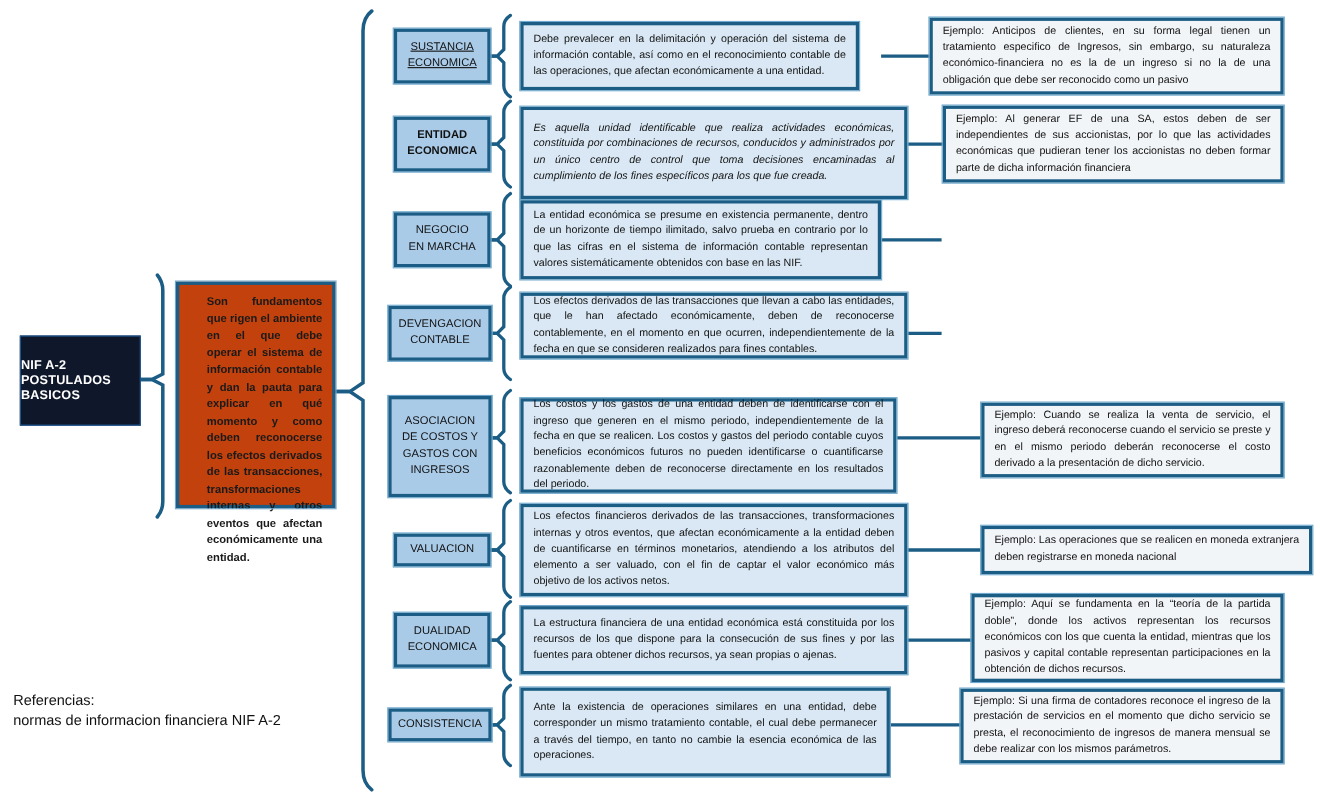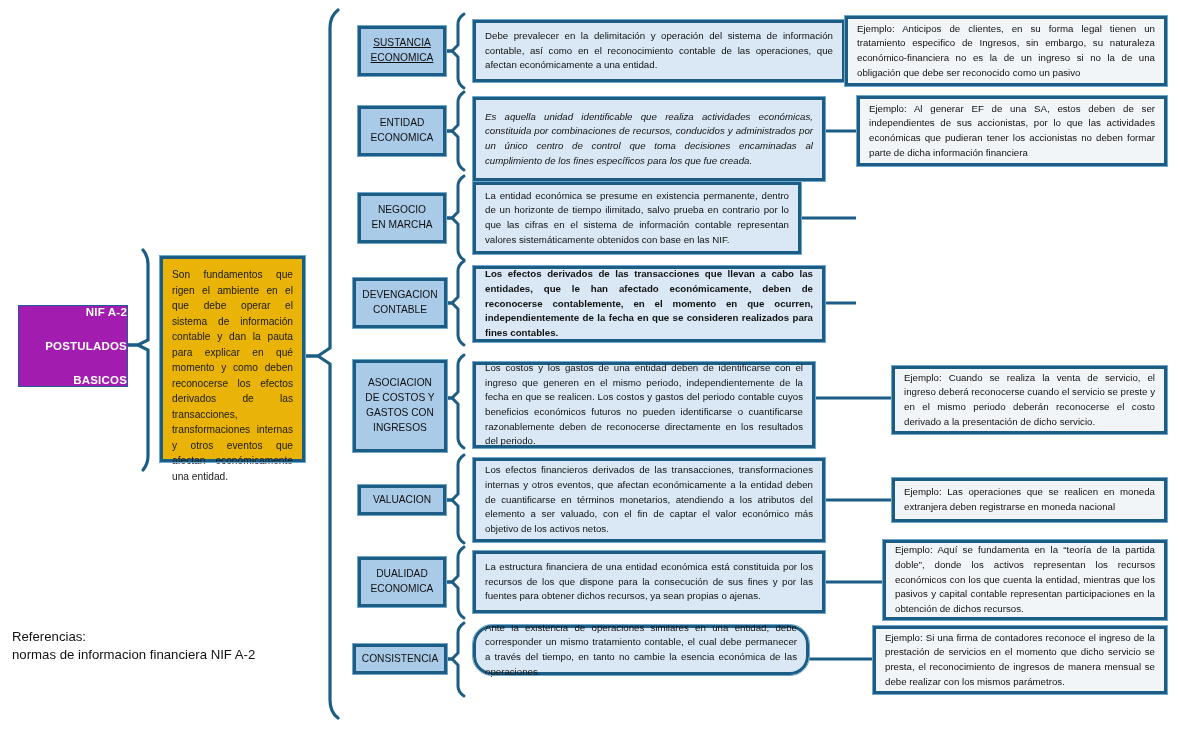--- a/index.html
+++ b/index.html
@@ -20,52 +20,53 @@
     background: #ffffff;
   }
 
   
   .root-box {
     position: absolute;
     left: 18px;
     top: 305px;
     width: 108px;
     height: 80px;
-    background: #a21caf;
+    background: #0f172a;
     border: 1px solid #1F5C9E;
     display: flex;
     flex-direction: column;
-    align-items: flex-end;
+    align-items: flex-start;
     justify-content: center;
-    gap: 22px;
+    gap: 2px;
     color: #ffffff;
     font-weight: bold;
     font-size: 11.5px;
     letter-spacing: 0.2px;
     text-align: center;
     line-height: 1.05;
   }
 
   
   .desc-box {
     position: absolute;
     left: 160px;
     top: 256px;
     width: 145px;
     height: 206px;
     box-sizing: border-box;
-    background: #eab308;
-    border: 3px solid #1B5D84;
-    outline: 1px solid #6FA8CC;
-    padding: 8px 9px 6px 9px;
+    background: #c2410c;
+    border: 3px solid #1B5D84;
+    outline: 1px solid #6FA8CC;
+    padding: 8px 9px 6px 25px;
     font-size: 10.2px;
     line-height: 1.52;
     color: #1a1a1a;
     text-align: justify;
     text-justify: inter-word;
+    font-weight: bold;
   }
 
   
   .cat-box {
     position: absolute;
     box-sizing: border-box;
     background: #A9CBE8;
     border: 3px solid #1B5D84;
     outline: 1px solid #6FA8CC;
     display: flex;
@@ -183,47 +184,47 @@
   <div class="root-box">
     <span>NIF A-2</span>
     <span>POSTULADOS</span>
     <span>BASICOS</span>
   </div>
 
   <div class="desc-box">Son fundamentos que rigen el ambiente en el que debe operar el sistema de información contable y dan la pauta para explicar en qué momento y como deben reconocerse los efectos derivados de las transacciones, transformaciones internas y otros eventos que afectan económicamente una entidad.</div>
 
   <div class="cat-box" style="left:358px; top:26px;  width:88px; height:50px;text-decoration:underline;">SUSTANCIA
 ECONOMICA</div>
-  <div class="cat-box" style="left:358px; top:106px; width:88px; height:50px;">ENTIDAD
+  <div class="cat-box" style="left:358px; top:106px; width:88px; height:50px;font-weight:bold;">ENTIDAD
 ECONOMICA</div>
   <div class="cat-box" style="left:358px; top:193px; width:88px; height:50px;">NEGOCIO
 EN MARCHA</div>
   <div class="cat-box" style="left:353px; top:278px; width:94px; height:50px;">DEVENGACION
 CONTABLE</div>
   <div class="cat-box" style="left:353px; top:360px; width:94px; height:92px;">ASOCIACION
 DE COSTOS Y
 GASTOS CON
 INGRESOS</div>
   <div class="cat-box" style="left:358px; top:485px; width:88px; height:30px;">VALUACION</div>
   <div class="cat-box" style="left:358px; top:557px; width:88px; height:50px;">DUALIDAD
 ECONOMICA</div>
   <div class="cat-box" style="left:353px; top:644px; width:94px; height:30px;">CONSISTENCIA</div>
 
-  <div class="def-box" style="left:473px; top:20px;  width:372px; height:62px;">Debe prevalecer en la delimitación y operación del sistema de información contable, así como en el reconocimiento contable de las operaciones, que afectan económicamente a una entidad.</div>
+  <div class="def-box" style="left:473px; top:20px;  width:308px; height:62px;">Debe prevalecer en la delimitación y operación del sistema de información contable, así como en el reconocimiento contable de las operaciones, que afectan económicamente a una entidad.</div>
   <div class="def-box" style="left:473px; top:97px;  width:352px; height:84px;font-style:italic;">Es aquella unidad identificable que realiza actividades económicas, constituida por combinaciones de recursos, conducidos y administrados por un único centro de control que toma decisiones encaminadas al cumplimiento de los fines específicos para los que fue creada.</div>
   <div class="def-box" style="left:473px; top:182px; width:328px; height:72px;">La entidad económica se presume en existencia permanente, dentro de un horizonte de tiempo ilimitado, salvo prueba en contrario por lo que las cifras en el sistema de información contable representan valores sistemáticamente obtenidos con base en las NIF.</div>
-  <div class="def-box" style="left:473px; top:266px; width:352px; height:76px;font-weight:bold;">Los efectos derivados de las transacciones que llevan a cabo las entidades, que le han afectado económicamente, deben de reconocerse contablemente, en el momento en que ocurren, independientemente de la fecha en que se consideren realizados para fines contables.</div>
+  <div class="def-box" style="left:473px; top:266px; width:352px; height:60px;">Los efectos derivados de las transacciones que llevan a cabo las entidades, que le han afectado económicamente, deben de reconocerse contablemente, en el momento en que ocurren, independientemente de la fecha en que se consideren realizados para fines contables.</div>
   <div class="def-box" style="left:473px; top:362px; width:342px; height:86px;">Los costos y los gastos de una entidad deben de identificarse con el ingreso que generen en el mismo periodo, independientemente de la fecha en que se realicen. Los costos y gastos del periodo contable cuyos beneficios económicos futuros no pueden identificarse o cuantificarse razonablemente deben de reconocerse directamente en los resultados del periodo.</div>
   <div class="def-box" style="left:473px; top:458px; width:352px; height:84px;">Los efectos financieros derivados de las transacciones, transformaciones internas y otros eventos, que afectan económicamente a la entidad deben de cuantificarse en términos monetarios, atendiendo a los atributos del elemento a ser valuado, con el fin de captar el valor económico más objetivo de los activos netos.</div>
   <div class="def-box" style="left:473px; top:551px; width:352px; height:62px;">La estructura financiera de una entidad económica está constituida por los recursos de los que dispone para la consecución de sus fines y por las fuentes para obtener dichos recursos, ya sean propias o ajenas.</div>
-  <div class="def-box" style="left:473px; top:625px; width:336px; height:50px;border-radius:19px;">Ante la existencia de operaciones similares en una entidad, debe corresponder un mismo tratamiento contable, el cual debe permanecer a través del tiempo, en tanto no cambie la esencia económica de las operaciones.</div>
+  <div class="def-box" style="left:473px; top:625px; width:336px; height:81px;">Ante la existencia de operaciones similares en una entidad, debe corresponder un mismo tratamiento contable, el cual debe permanecer a través del tiempo, en tanto no cambie la esencia económica de las operaciones.</div>
 
   <div class="ex-box" style="left:845px; top:16px;  width:322px; height:70px;">Ejemplo: Anticipos de clientes, en su forma legal tienen un tratamiento especifico de Ingresos, sin embargo, su naturaleza económico-financiera no es la de un ingreso si no la de una obligación que debe ser reconocido como un pasivo</div>
   <div class="ex-box" style="left:857px; top:96px;  width:310px; height:70px;">Ejemplo: Al generar EF de una SA, estos deben de ser independientes de sus accionistas, por lo que las actividades económicas que pudieran tener los accionistas no deben formar parte de dicha información financiera</div>
   <div class="ex-box" style="left:892px; top:366px; width:275px; height:68px;">Ejemplo: Cuando se realiza la venta de servicio, el ingreso deberá reconocerse cuando el servicio se preste y en el mismo periodo deberán reconocerse el costo derivado a la presentación de dicho servicio.</div>
-  <div class="ex-box" style="left:892px; top:478px; width:275px; height:44px;">Ejemplo: Las operaciones que se realicen en moneda extranjera deben registrarse en moneda nacional</div>
+  <div class="ex-box" style="left:892px; top:478px; width:301px; height:44px;">Ejemplo: Las operaciones que se realicen en moneda extranjera deben registrarse en moneda nacional</div>
   <div class="ex-box" style="left:883px; top:540px; width:284px; height:80px;">Ejemplo: Aquí se fundamenta en la “teoría de la partida doble”, donde los activos representan los recursos económicos con los que cuenta la entidad, mientras que los pasivos y capital contable representan participaciones en la obtención de dichos recursos.</div>
   <div class="ex-box" style="left:873px; top:626px; width:294px; height:68px;">Ejemplo: Si una firma de contadores reconoce el ingreso de la prestación de servicios en el momento que dicho servicio se presta, el reconocimiento de ingresos de manera mensual se debe realizar con los mismos parámetros.</div>
 
   <div class="refs">Referencias:
 normas de informacion financiera NIF A-2</div>
 
 </div>
 
 </body></html>

